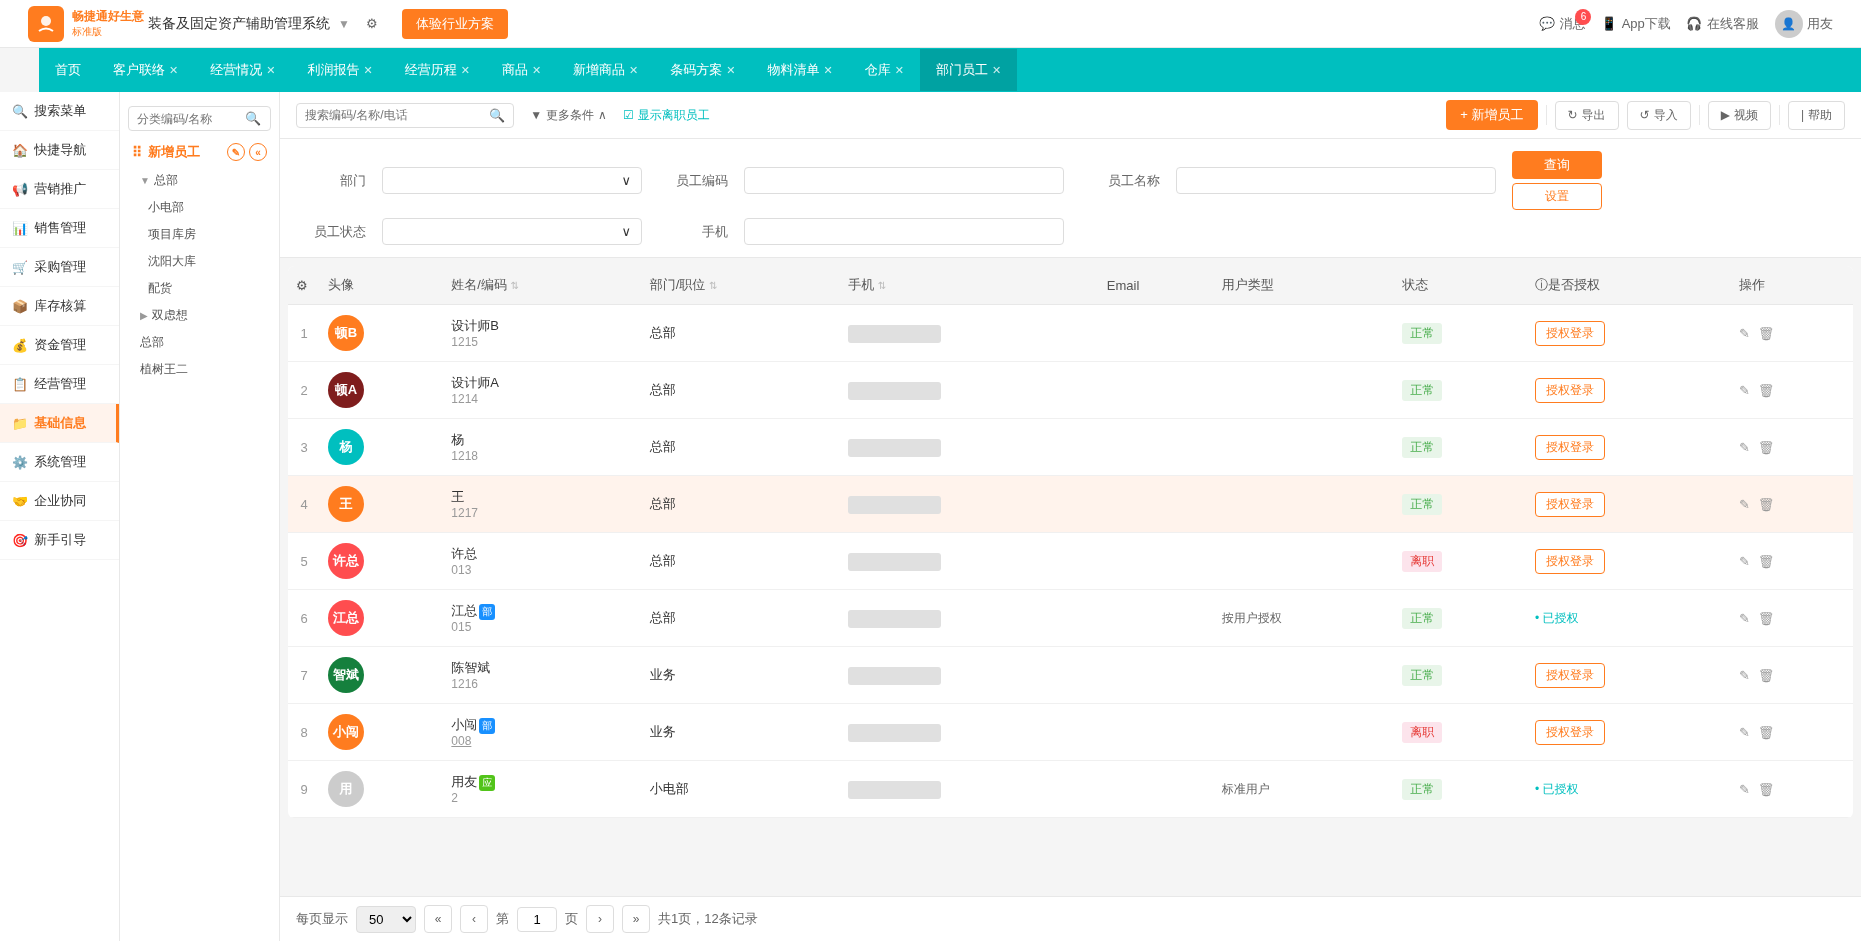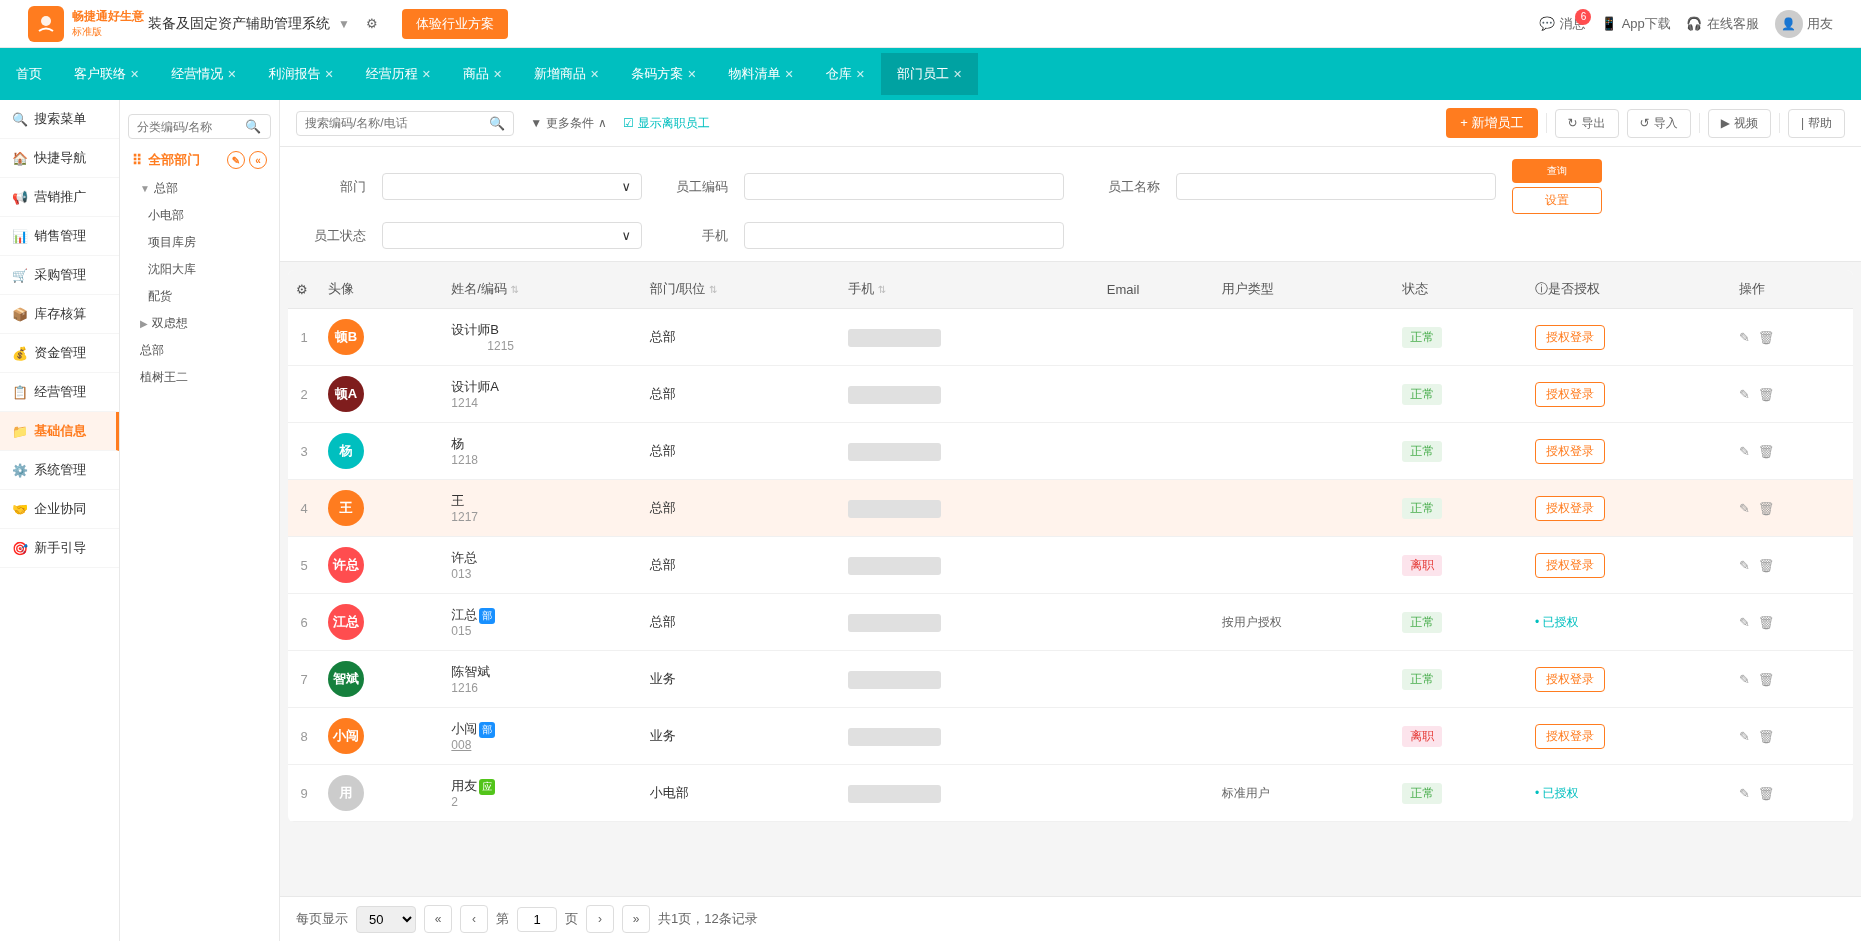--- a/index.html
+++ b/index.html
@@ -12,21 +12,21 @@
     .system-title { flex: 1; display: flex; align-items: center; gap: 8px; }
     .dropdown-arrow { color: #999; font-size: 12px; }
     .settings-icon { width: 28px; height: 28px; display: flex; align-items: center; justify-content: center; cursor: pointer; color: #666; }
     .trial-btn { background: #ff7c1f; color: white; border: none; padding: 6px 14px; border-radius: 4px; cursor: pointer; font-size: 13px; margin-left: 8px; }
     .header-right { display: flex; align-items: center; gap: 16px; margin-left: auto; }
     .header-right-item { display: flex; align-items: center; gap: 4px; cursor: pointer; color: #666; font-size: 13px; position: relative; }
     .badge { background: #ff4d4f; color: white; border-radius: 50%; width: 16px; height: 16px; font-size: 10px; display: flex; align-items: center; justify-content: center; position: absolute; top: -6px; right: -6px; }
     .avatar { width: 28px; height: 28px; border-radius: 50%; background: #ccc; display: flex; align-items: center; justify-content: center; color: white; font-size: 12px; }
 
     
-    .nav-bar { height: 52px; background: #00bfbf; display: flex; align-items: center; padding: 0 0; flex-shrink: 0; }
+    .nav-bar { height: 44px; background: #00bfbf; display: flex; align-items: center; padding: 0 0; flex-shrink: 0; margin-left: 39px; }
     .nav-item { padding: 0 16px; height: 42px; display: flex; align-items: center; color: white; cursor: pointer; font-size: 13px; white-space: nowrap; gap: 4px; }
     .nav-item.active { background: rgba(0,0,0,0.15); }
     .nav-close { font-size: 11px; opacity: 0.8; }
 
     
     .main-layout { display: flex; flex: 1; overflow: hidden; }
 
     
     .sidebar { width: 120px; background: #fff; border-right: 1px solid #e8e8e8; display: flex; flex-direction: column; flex-shrink: 0; overflow-y: auto; }
     .sidebar-menu-item { padding: 10px 12px; cursor: pointer; color: #333; font-size: 13px; display: flex; align-items: center; gap: 6px; border-bottom: 1px solid #f5f5f5; }
@@ -62,21 +62,21 @@
     .divider-v { width: 1px; height: 20px; background: #e8e8e8; }
 
     
     .filter-panel { background: white; padding: 12px 16px; border-bottom: 1px solid #e8e8e8; flex-shrink: 0; }
     .filter-row { display: flex; align-items: center; gap: 16px; margin-bottom: 8px; }
     .filter-row:last-child { margin-bottom: 0; }
     .filter-label { width: 70px; color: #666; font-size: 13px; text-align: right; }
     .filter-select { border: 1px solid #ddd; border-radius: 4px; padding: 5px 10px; font-size: 13px; display: flex; align-items: center; width: 260px; justify-content: space-between; cursor: pointer; }
     .filter-input { border: 1px solid #ddd; border-radius: 4px; padding: 5px 10px; font-size: 13px; width: 320px; outline: none; }
     .filter-actions { display: flex; flex-direction: column; gap: 4px; }
-    .btn-query { background: #ff7c1f; color: white; border: none; padding: 5px 20px; border-radius: 4px; cursor: pointer; font-size: 10px; }
+    .btn-query { background: #ff7c1f; color: white; border: none; padding: 5px 20px; border-radius: 4px; cursor: pointer; font-size: 13px; }
     .btn-setting { background: white; color: #ff7c1f; border: 1px solid #ff7c1f; padding: 4px 32px; border-radius: 4px; cursor: pointer; font-size: 12px; }
 
     
     .table-container { flex: 1; overflow: auto; padding: 8px; }
     .data-table { width: 100%; background: white; border-collapse: collapse; border-radius: 6px; overflow: hidden; font-size: 13px; }
     .data-table th { background: #f5f5f5; padding: 10px 8px; text-align: left; font-weight: 500; color: #555; border-bottom: 1px solid #e8e8e8; white-space: nowrap; }
     .data-table td { padding: 10px 8px; border-bottom: 1px solid #f0f0f0; vertical-align: middle; }
     .data-table tr.highlighted { background: #fff3ec; }
     .avatar-circle { width: 36px; height: 36px; border-radius: 50%; display: flex; align-items: center; justify-content: center; color: white; font-size: 13px; font-weight: bold; flex-shrink: 0; }
     .status-badge { display: inline-block; padding: 2px 8px; border-radius: 3px; font-size: 12px; }
@@ -246,21 +246,21 @@
 
     <div class="dept-tree">
       <div class="dept-search">
         <div class="dept-search-box">
           <input type="text" placeholder="分类编码/名称" style="">
           <span>🔍</span>
         </div>
       </div>
       <div class="dept-header">
         <span class="dot-grid">⠿</span>
-        <span>全部部门</span>
+        <span>新增员工</span>
         <div style="margin-left:auto;display:flex;gap:4px;">
           <div class="dept-collapse-btn">✎</div>
           <div class="dept-collapse-btn">«</div>
         </div>
       </div>
       <div class="dept-node">
         <span class="arrow">▼</span>
         <span>总部</span>
       </div>
       <div class="dept-node indent1">
@@ -382,21 +382,21 @@
             </tr>
           </thead>
           <tbody id="table-body">
           <tr>
     <td style="text-align:center;color:#999;">1</td>
     <td>
       <div class="avatar-circle" style="background:#ff7c1f;">顿B</div>
     </td>
     <td>
       <div>设计师B</div>
-      <div style="color:#999;font-size:12px;margin-left:36px;">1215</div>
+      <div style="color:#999;font-size:12px;">1215</div>
     </td>
     <td>
       <span>总部</span>
     </td>
     <td>
       <span class="blurred">██████████</span>
     </td>
     <td></td>
     <td>
       <span class="user-type-badge"></span>

